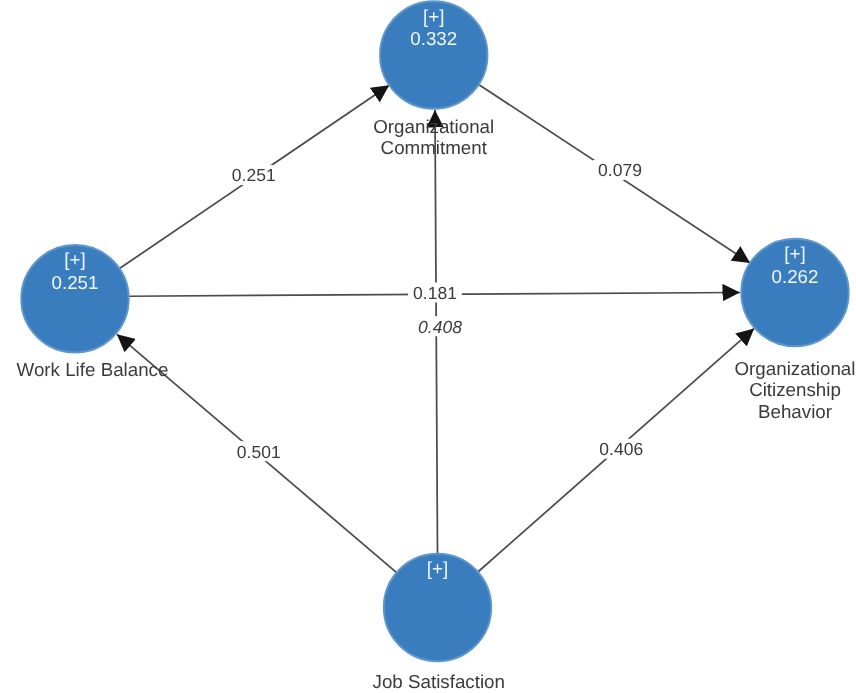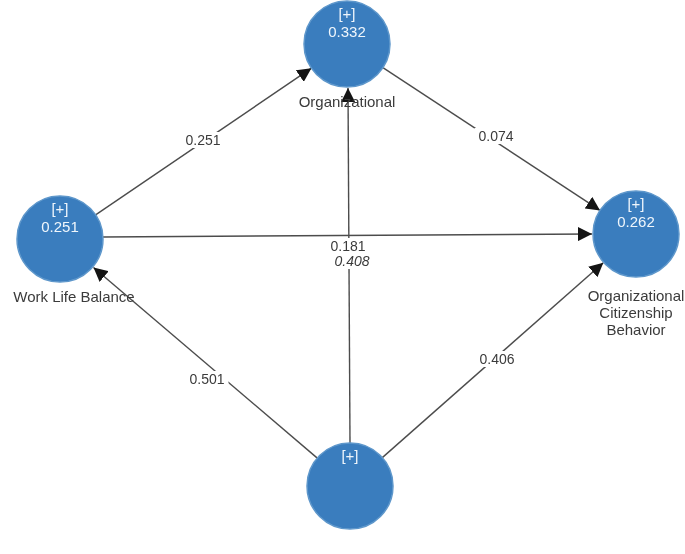--- a/index.html
+++ b/index.html
@@ -96,30 +96,34 @@
   <div class="node-inner" style="left:593px; top:191px;">
     <span>[+]</span>
     <span>0.262</span>
   </div>
   <div class="node-inner" style="left:307px; top:443px;">
     <span>[+]</span>
   </div>
 
   <div class="node-label" style="left:267px; top:93px;">
     <div>Organizational</div>
+    <div>Commitment</div>
   </div>
   <div class="node-label" style="left:-6px; top:288px;">
     <div>Work Life  Balance</div>
   </div>
   <div class="node-label" style="left:556px; top:287px;">
     <div>Organizational</div>
     <div>Citizenship</div>
     <div>Behavior</div>
   </div>
+  <div class="node-label" style="left:271px; top:537px;">
+    <div>Job Satisfaction</div>
+  </div>
 
   <span class="edge-label" style="left:203px; top:140px;">0.251</span>
-  <span class="edge-label" style="left:496px; top:136px;">0.074</span>
-  <span class="edge-label" style="left:348px; top:246px;">0.181</span>
+  <span class="edge-label" style="left:496px; top:136px;">0.079</span>
+  <span class="edge-label" style="left:348px; top:234px;">0.181</span>
   <span class="edge-label" style="left:352px; top:261px;font-style:italic;">0.408</span>
-  <span class="edge-label" style="left:207px; top:379px;">0.501</span>
+  <span class="edge-label" style="left:207px; top:361px;">0.501</span>
   <span class="edge-label" style="left:497px; top:359px;">0.406</span>
 
 </div>
 
 </body></html>

